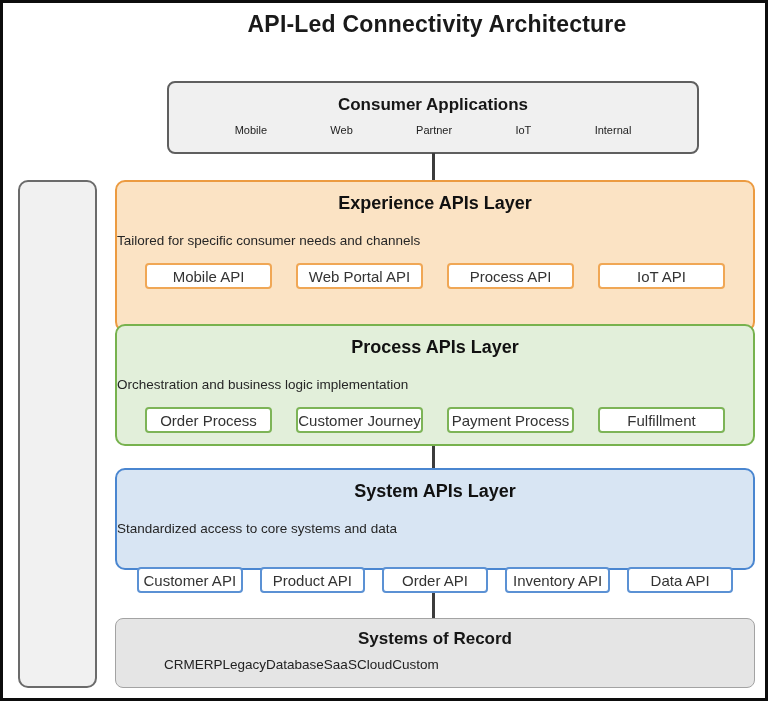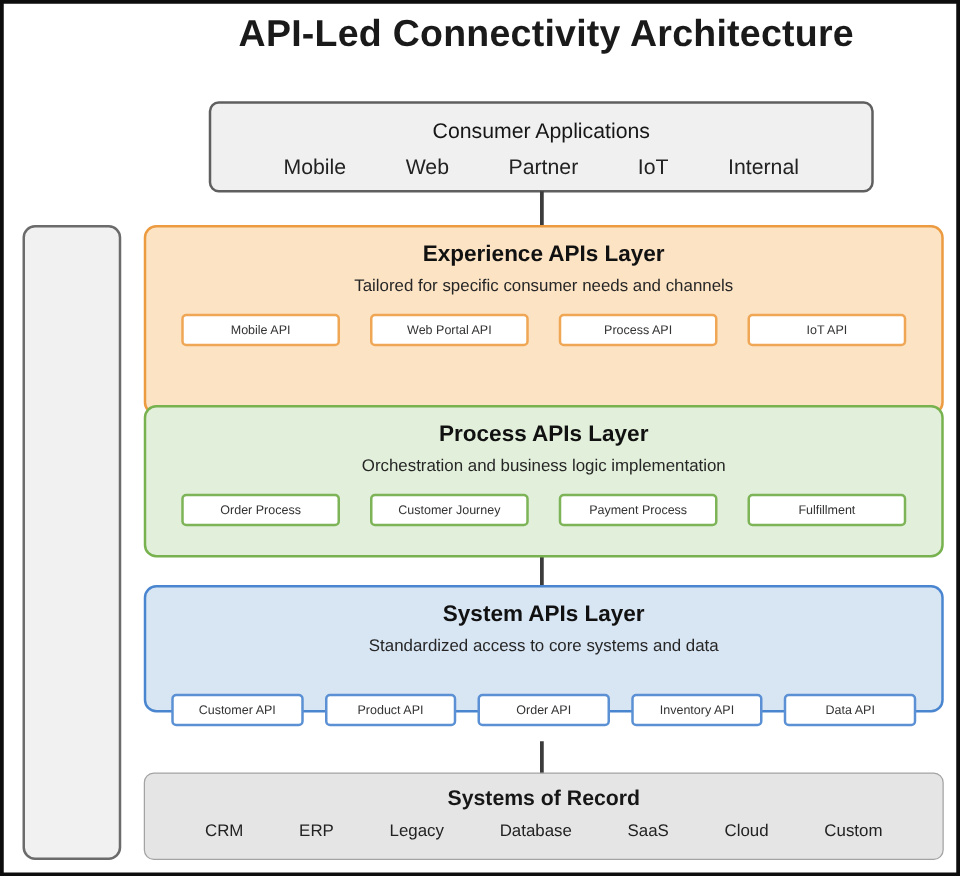--- a/index.html
+++ b/index.html
@@ -3,75 +3,75 @@
 <meta charset="utf-8">
 <style>
   html,body{margin:0;padding:0;background:#ffffff;}
   body{font-family:"Liberation Sans","DejaVu Sans",sans-serif;}
   .canvas{
     position:relative;width:768px;height:701px;box-sizing:border-box;
     background:#ffffff;border:3px solid #0d0d0d;overflow:hidden;
   }
   .diagram-title{
     position:absolute;left:115px;top:8px;width:638px;text-align:center;
-    font-size:30px;font-weight:bold;color:#1a1a1a;letter-spacing:.2px;
+    font-size:23px;font-weight:bold;color:#1a1a1a;letter-spacing:.2px;
   }
   
   .consumer{
     position:absolute;left:164px;top:78px;width:532px;height:73px;
     background:#f0f0f0;border:2px solid #5f5f5f;border-radius:8px;box-sizing:border-box;
   }
   .consumer-title{
-    margin-top:12px;text-align:center;font-size:17px;font-weight:normal;color:#161616;
+    margin-top:12px;text-align:center;font-size:17px;font-weight:bold;color:#161616;
   }
   .consumer-items{
     display:flex;justify-content:space-around;padding:0 34px;margin-top:9px;
-    font-size:17px;color:#222222;
+    font-size:11px;color:#222222;
   }
   
   .pillar{
     position:absolute;left:15px;top:177px;width:79px;height:508px;
     background:#f1f1f1;border:2px solid #6b6b6b;border-radius:10px;box-sizing:border-box;
   }
   
   .layer{
     position:absolute;left:112px;width:640px;box-sizing:border-box;
     border-radius:10px;border:2px solid;
   }
   .layer-experience{top:177px;height:152px;background:#fbe3c4;border-color:#ec9b41;}
   .layer-process{top:321px;height:122px;background:#e2efda;border-color:#77b24e;}
   .layer-system{top:465px;height:102px;background:#d8e5f3;border-color:#4a86d0;}
   .layer-title{
     margin-top:11px;text-align:center;font-size:18px;font-weight:bold;color:#111111;
   }
   .layer-subtitle{
-    margin-top:7px;text-align:center;font-size:13.5px;color:#262626;
+    margin-top:19px;text-align:left;font-size:13.5px;color:#262626;
   }
   .chip-row{
     display:flex;gap:24px;padding:0 28px;margin-top:15px;
   }
   .layer-system .chip-row{gap:17px;padding:16px 20px;}
   .chip{
     flex:1;height:26px;box-sizing:border-box;background:#ffffff;border:2px solid;
     border-radius:4px;display:flex;align-items:center;justify-content:center;
-    font-size:10px;color:#333333;white-space:nowrap;
+    font-size:15px;color:#333333;white-space:nowrap;
   }
   .layer-experience .chip{border-color:#f0a755;}
   .layer-process .chip{border-color:#7db457;}
   .layer-system .chip{border-color:#5b91d4;}
   
   .record{
     position:absolute;left:112px;top:615px;width:640px;height:70px;
     background:#e5e5e5;border:1px solid #a3a3a3;border-radius:8px;box-sizing:border-box;
   }
   .record-title{
     margin-top:10px;text-align:center;font-size:17px;font-weight:bold;color:#161616;
   }
   .record-items{
-    display:flex;justify-content:space-between;padding:0 48px;margin-top:8px;
+    display:flex;padding:0 48px;margin-top:8px;
     font-size:13.5px;color:#222222;
   }
   
   .connector{position:absolute;left:429px;width:3px;background:#3c3c3c;}
   .connector-1{top:150px;height:28px;}
   .connector-2{top:296px;height:26px;}
   .connector-3{top:442px;height:24px;}
   .connector-4{top:590px;height:26px;}
 </style>
 </head>

